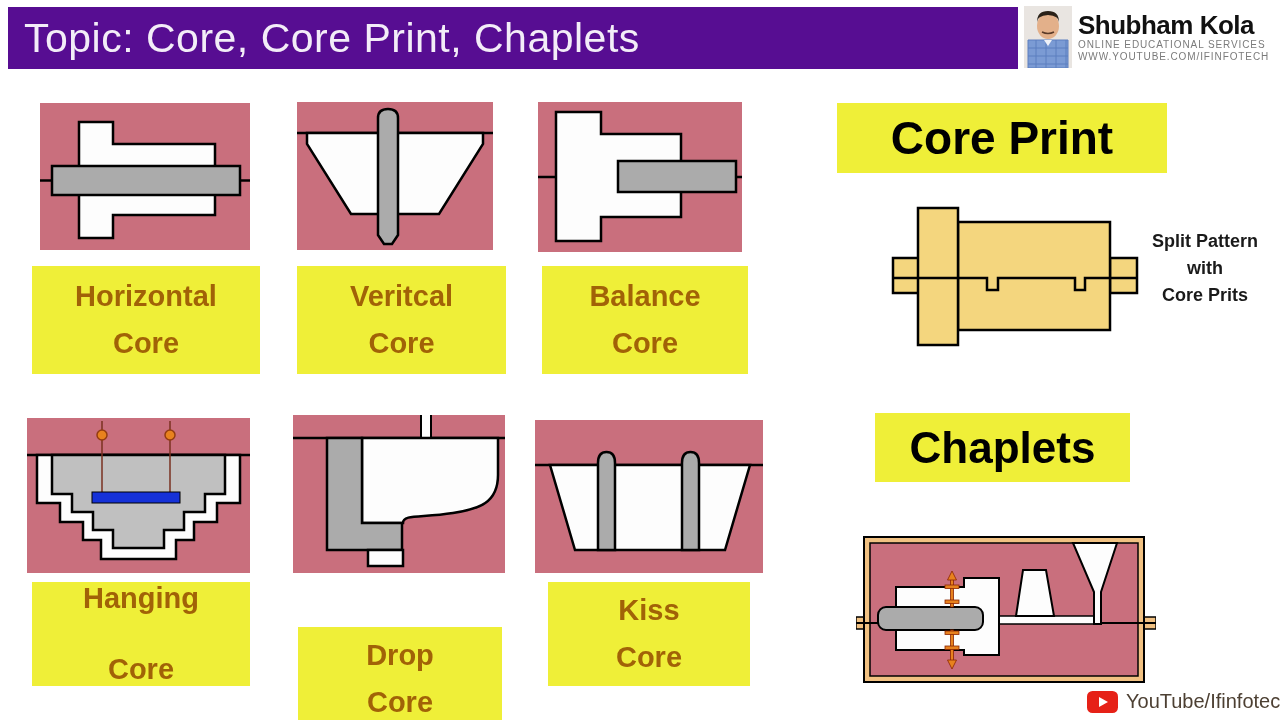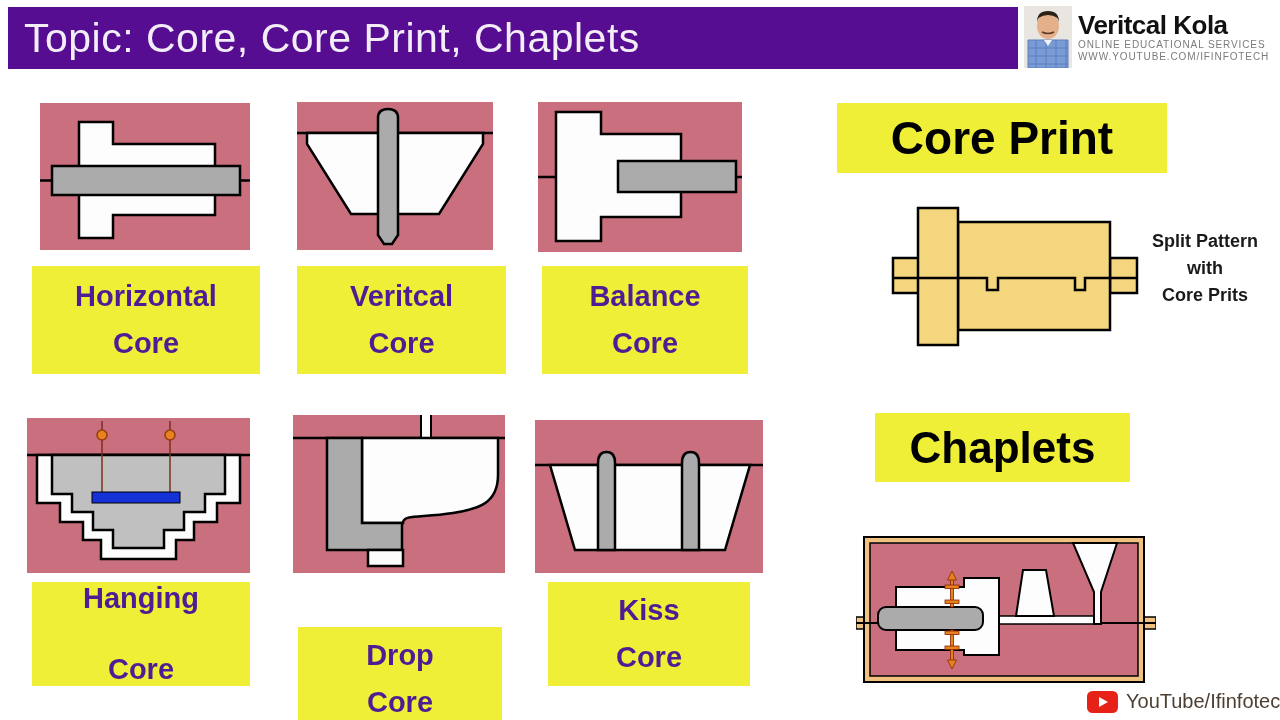--- a/index.html
+++ b/index.html
@@ -11,21 +11,21 @@
               display:flex;align-items:center;}
   .header-title{color:#F3EDF8;font-size:41px;font-weight:500;padding-left:16px;white-space:nowrap;
                 letter-spacing:0.5px;}
   
   .brand{left:1024px;top:4px;width:252px;height:66px;display:flex;align-items:center;gap:6px;}
   .brand-photo{width:48px;height:62px;flex:0 0 auto;}
   .brand-text{display:flex;flex-direction:column;justify-content:center;}
   .brand-name{font-size:26px;font-weight:bold;color:#111;line-height:28px;letter-spacing:-0.5px;}
   .brand-sub{font-size:10px;color:#7b7b7b;letter-spacing:0.9px;line-height:12.5px;}
   
-  .label-box{background:#EFEF38;color:#4c1d95;font-weight:bold;font-size:29px;text-align:center;
+  .label-box{background:#EFEF38;color:#a16207;font-weight:bold;font-size:29px;text-align:center;
              display:flex;flex-direction:column;justify-content:center;line-height:47px;}
   .big-heading{background:#EFEF38;color:#000;font-weight:bold;display:flex;align-items:center;
                justify-content:center;}
   .split-caption{font-size:18px;font-weight:bold;color:#1a1a1a;text-align:center;line-height:27px;}
   .split-caption span{display:block;}
   
   .yt-badge{left:1087px;top:690px;display:flex;align-items:center;gap:8px;}
   .yt-text{font-size:20px;color:#4D4033;}
   svg{display:block;}
 </style>
@@ -45,21 +45,21 @@
         <rect x="4" y="34" width="40" height="28" fill="#7B9BD4"></rect>
         <path d="M4,34 h40 v28 h-40 z" fill="none" stroke="#5C7FBF" stroke-width="1"></path>
         <path d="M12,34 V62 M22,34 V62 M32,34 V62 M42,34 V62 M4,42 H44 M4,50 H44 M4,58 H44" stroke="#5C7FBF" stroke-width="1"></path>
         <path d="M20,34 L24,40 L28,34 Z" fill="#EFF2F8"></path>
         <ellipse cx="24" cy="20" rx="11" ry="13" fill="#E3B08A"></ellipse>
         <path d="M13,16 Q13,5 24,5 Q35,5 35,16 Q35,10 24,9 Q13,10 13,16 Z" fill="#2A2118"></path>
         <path d="M18,26 q6,3 12,0" stroke="#5A3A28" stroke-width="1.4" fill="none"></path>
       </svg>
     </div>
     <div class="brand-text">
-      <div class="brand-name">Veritcal Kola</div>
+      <div class="brand-name">Shubham Kola</div>
       <div class="brand-sub">ONLINE EDUCATIONAL SERVICES</div>
       <div class="brand-sub">WWW.YOUTUBE.COM/IFINFOTECH</div>
     </div>
   </div>
 
   <div class="abs" style="left:40px;top:103px;">
     <svg width="210" height="147" viewBox="0 0 210 147">
       <rect width="210" height="147" fill="#C96F7D"></rect>
       <line x1="0" y1="77.5" x2="210" y2="77.5" stroke="#000" stroke-width="2.5"></line>
       <path d="M39,19 L73,19 L73,41 L175,41 L175,112 L73,112 L73,135 L39,135 Z" fill="#FDFDFD" stroke="#000" stroke-width="2.5"></path>

